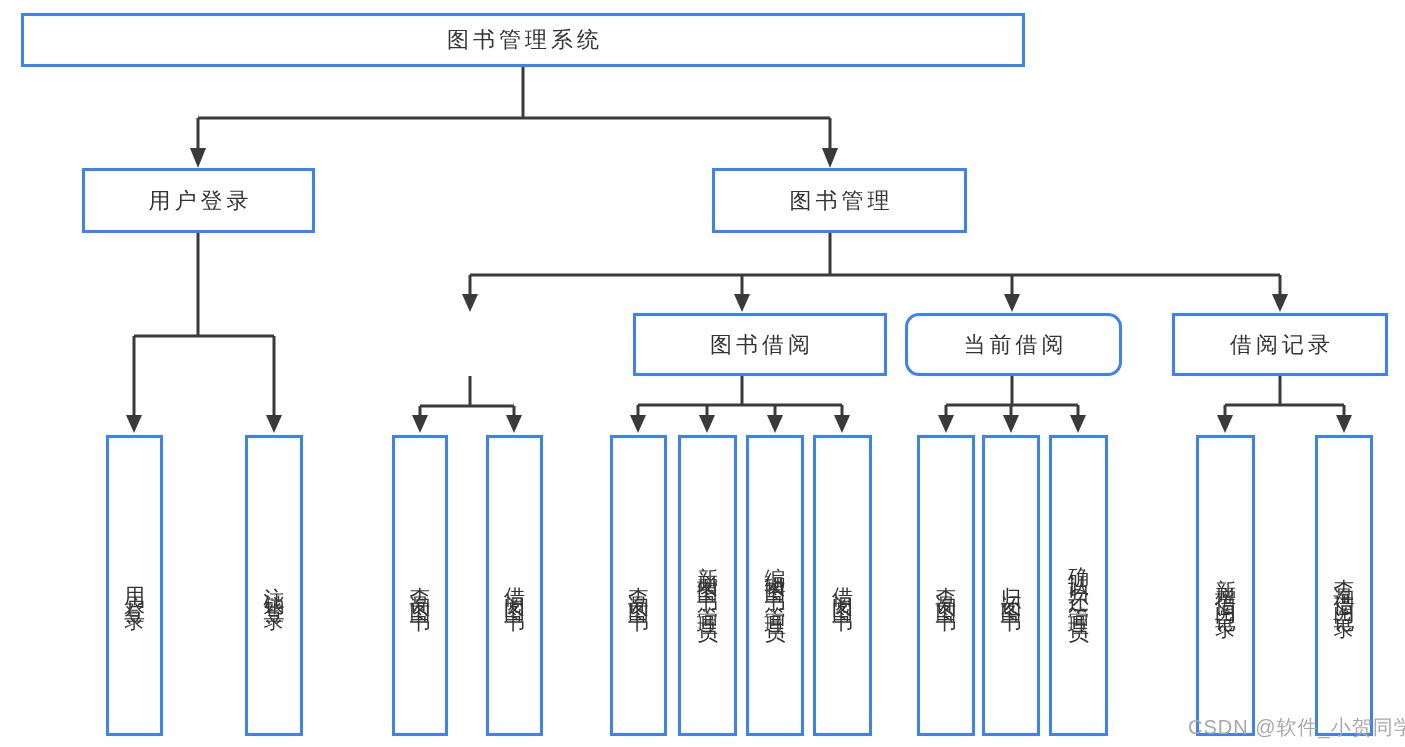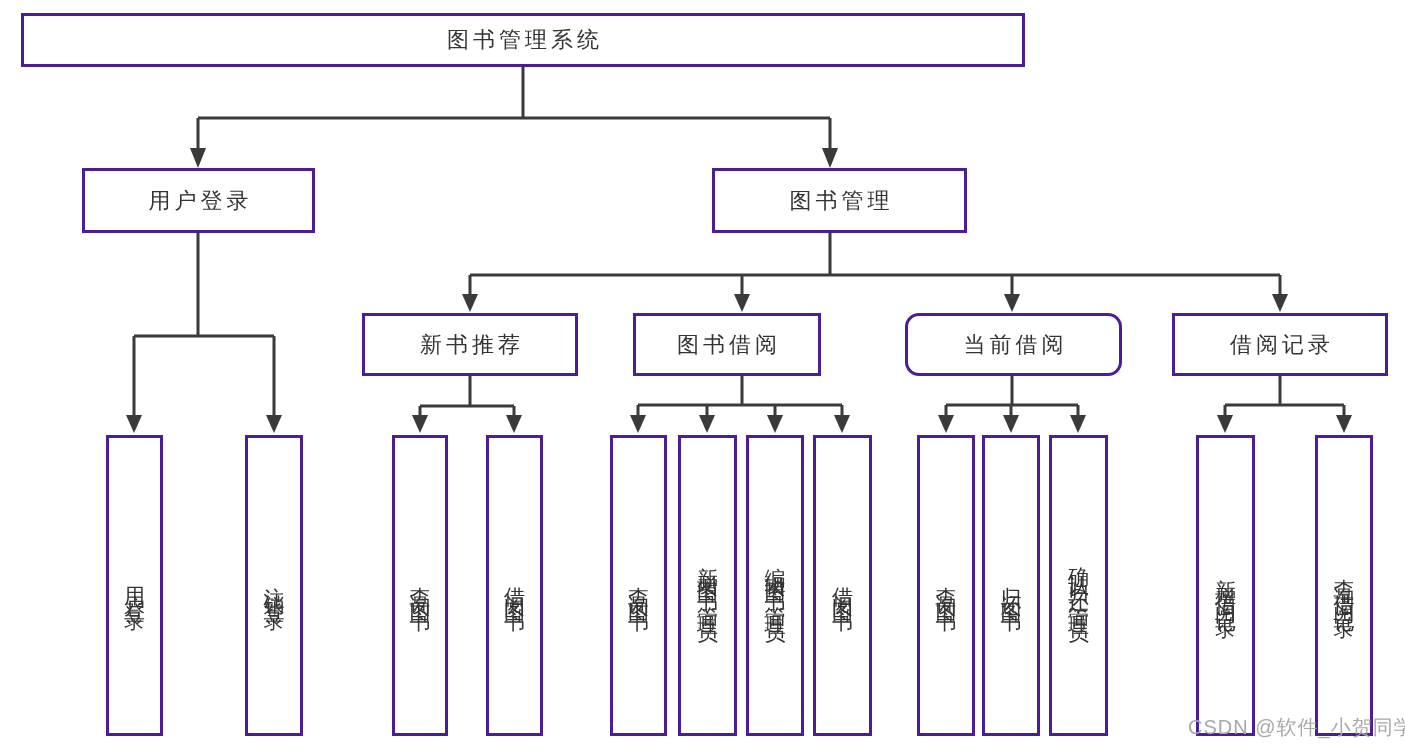--- a/index.html
+++ b/index.html
@@ -18,21 +18,21 @@
   svg.wires {
     position: absolute;
     left: 0; top: 0;
     width: 1405px;
     height: 747px;
   }
   .box {
     position: absolute;
     box-sizing: border-box;
     background: #ffffff;
-    border: 3px solid #4c1d95;
+    border: 3px solid #3b82f6;
     display: flex;
     align-items: center;
     justify-content: center;
     color: #333333;
   }
   .box.h span {
     font-size: 22px;
     letter-spacing: 4px;
     text-indent: 4px;
     white-space: nowrap;
@@ -120,24 +120,21 @@
     <span>图书管理系统</span>
   </div>
 
   <div class="box h" style="left:82px; top:168px; width:233px; height:65px;">
     <span>用户登录</span>
   </div>
   <div class="box h" style="left:712px; top:168px; width:255px; height:65px;">
     <span>图书管理</span>
   </div>
 
-  <div class="box h" style="left:362px; top:313px; width:216px; height:63px;">
-    <span>新书推荐</span>
-  </div>
-  <div class="box h" style="left:633px; top:313px; width:188px; height:63px;">
+  <div class="box h" style="left:633px; top:313px; width:254px; height:63px;">
     <span>图书借阅</span>
   </div>
   <div class="box h" style="left:905px; top:313px; width:217px; height:63px;border-radius:14px;">
     <span>当前借阅</span>
   </div>
   <div class="box h" style="left:1172px; top:313px; width:216px; height:63px;">
     <span>借阅记录</span>
   </div>
 
   <div class="box v" style="left:106px; top:435px; width:57px; height:301px;">

